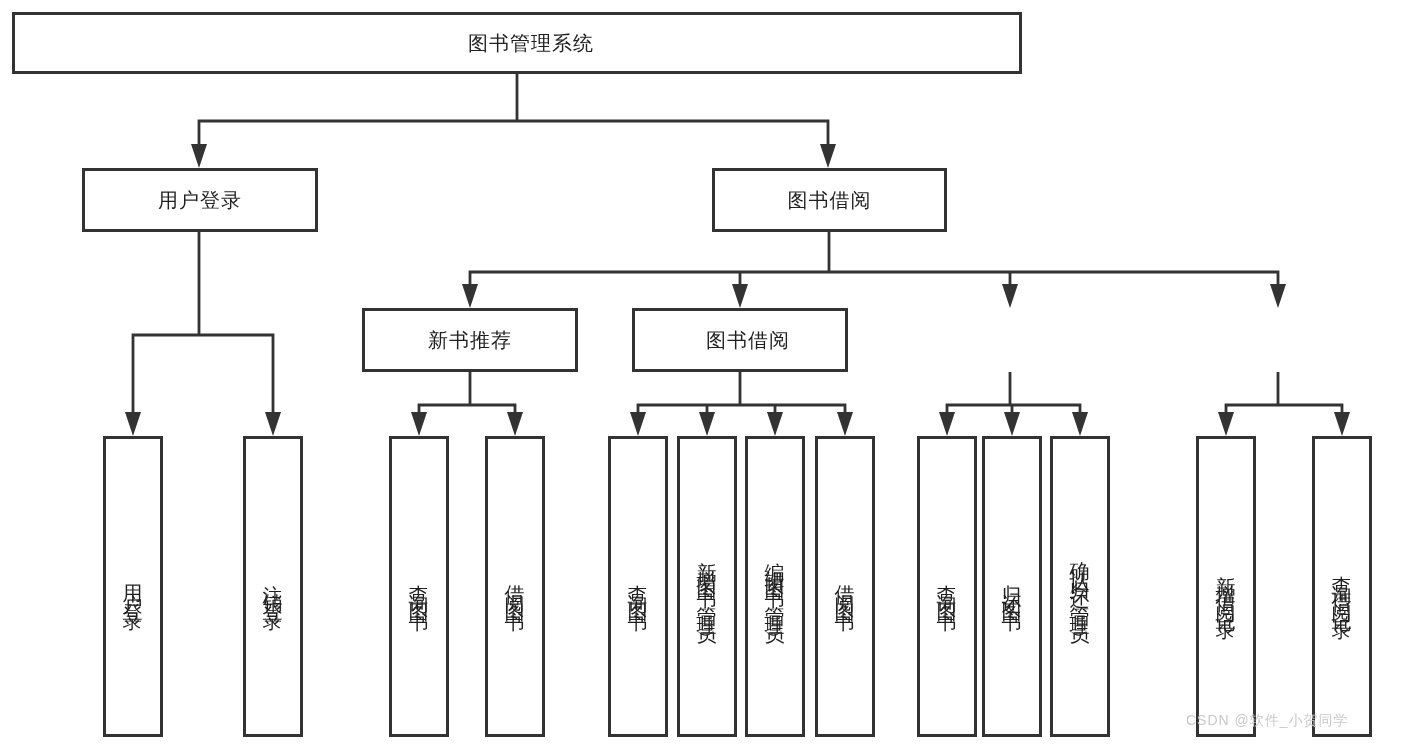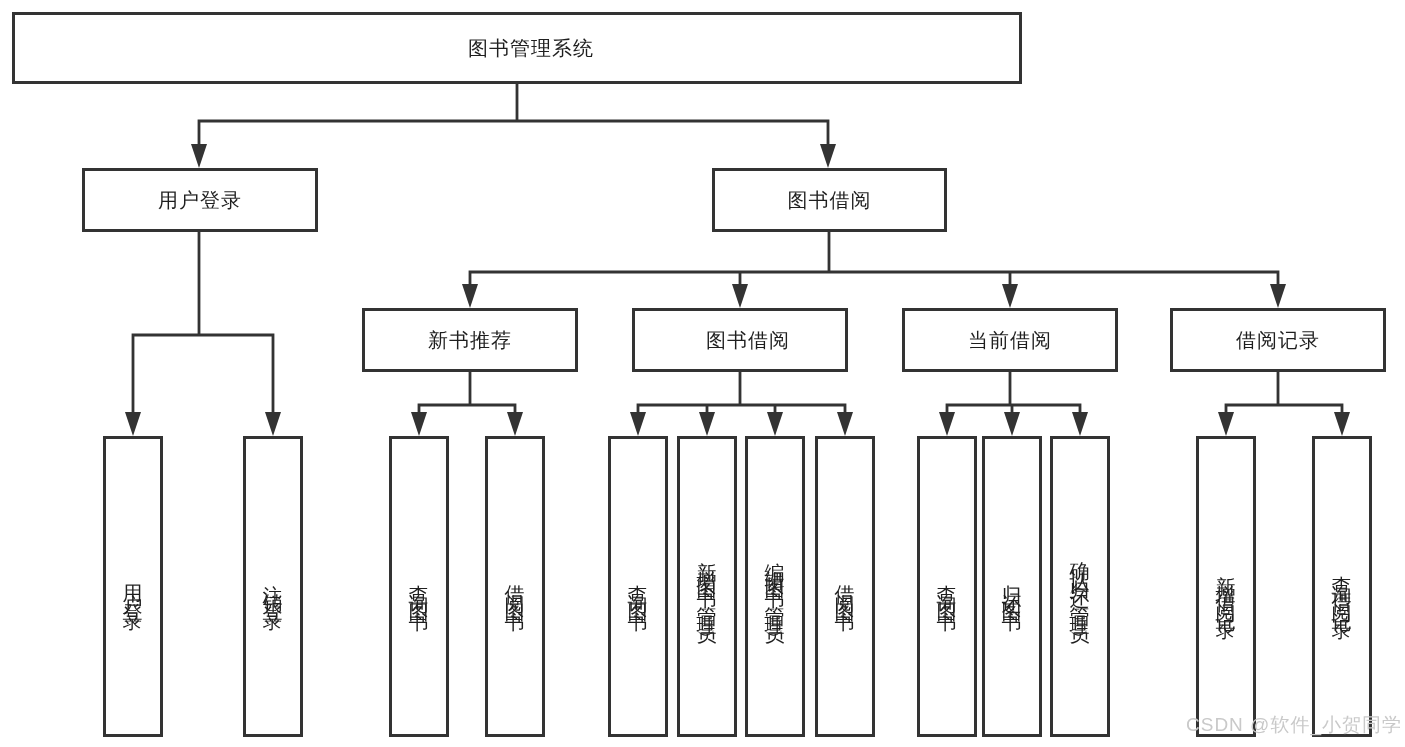--- a/index.html
+++ b/index.html
@@ -45,21 +45,21 @@
   .vbox .vtext{
     writing-mode:vertical-rl;
     letter-spacing:9px;
     line-height:1;
     text-align:center;
   }
   .watermark{
     position:absolute;
     left:1186px;
     top:712px;
-    font-size:19px;
+    font-size:14px;
     color:#c9c9c9;
     letter-spacing:1px;
     white-space:nowrap;
     z-index:5;
   }
 </style>
 </head>
 <body>
 
 <div class="canvas">
@@ -112,29 +112,27 @@
       <polygon points="767,412 783,412 775,436"></polygon>
       <polygon points="837,412 853,412 845,436"></polygon>
       <polygon points="939,412 955,412 947,436"></polygon>
       <polygon points="1004,412 1020,412 1012,436"></polygon>
       <polygon points="1072,412 1088,412 1080,436"></polygon>
       <polygon points="1218,412 1234,412 1226,436"></polygon>
       <polygon points="1334,412 1350,412 1342,436"></polygon>
     </g>
   </svg>
 
-  <div class="node hbox" style="left:12px;top:12px;width:1010px;height:72px;padding-left:28px;">图书管理系统</div>
+  <div class="node hbox" style="left:12px;top:12px;width:1010px;height:62px;padding-left:28px;">图书管理系统</div>
 
   <div class="node hbox" style="left:82px;top:168px;width:236px;height:64px;">用户登录</div>
   <div class="node hbox" style="left:712px;top:168px;width:235px;height:64px;">图书借阅</div>
 
   <div class="node hbox" style="left:362px;top:308px;width:216px;height:64px;text-align:center;">新书推荐</div>
   <div class="node hbox" style="left:632px;top:308px;width:216px;height:64px;padding-left:16px;">图书借阅</div>
-  <div class="node hbox" style="left:902px;top:308px;width:216px;height:64px;">当前借阅</div>
-  <div class="node hbox" style="left:1170px;top:308px;width:216px;height:64px;">借阅记录</div>
 
   <div class="node vbox" style="left:103px;">
     <span class="vtext">用户登录</span>
   </div>
   <div class="node vbox" style="left:243px;">
     <span class="vtext">注销登录</span>
   </div>
 
   <div class="node vbox" style="left:389px;">
     <span class="vtext">查询图书</span>

